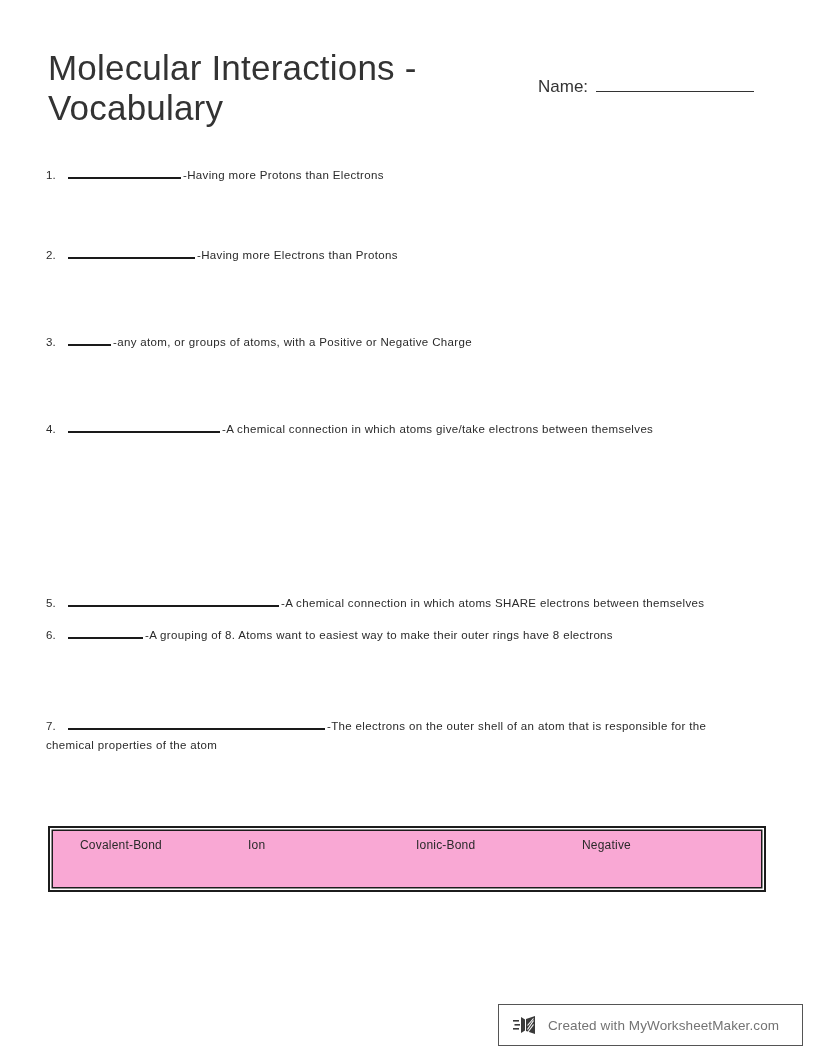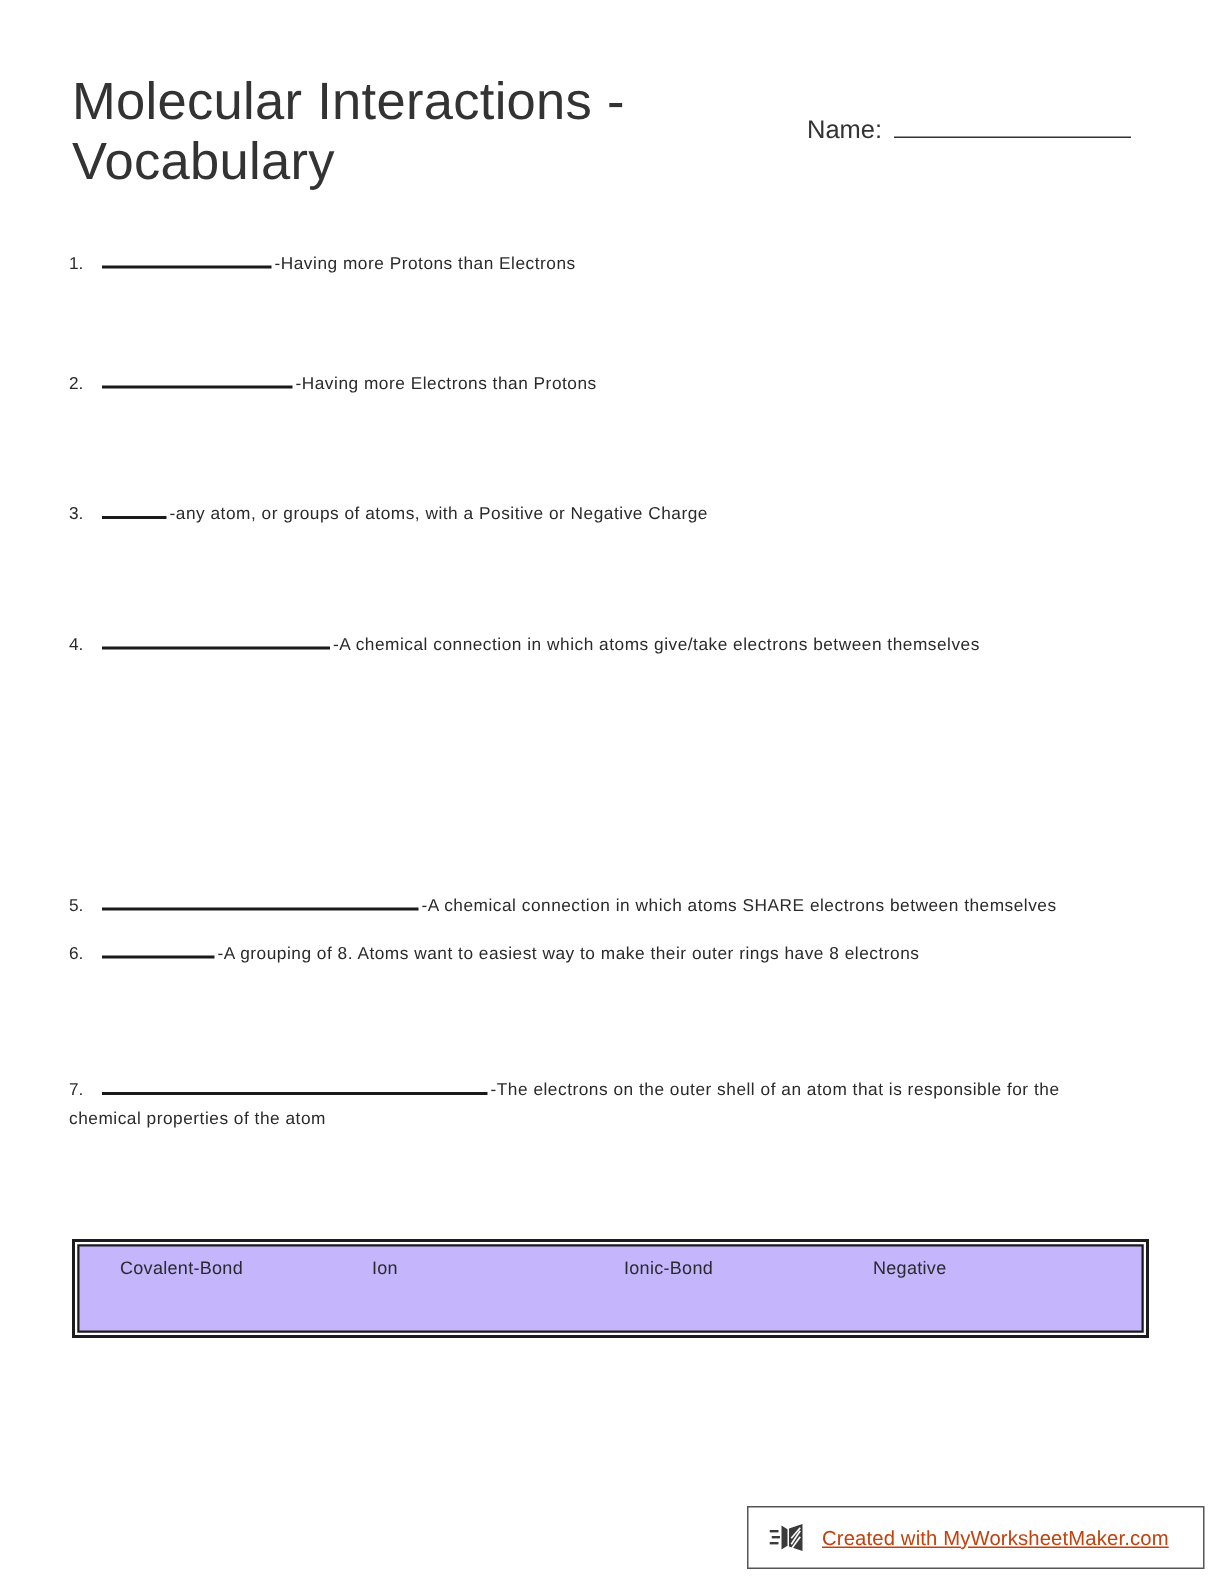--- a/index.html
+++ b/index.html
@@ -99,21 +99,21 @@
   }
 
   
   .wordbank {
     position: absolute;
     left: 48px;
     top: 826px;
     width: 718px;
     height: 66px;
     border: 2.5px solid #1c1c1c;
-    background: #c4b5fd;
+    background: #f9a8d4;
     box-shadow: inset 0 0 0 1.5px #ffffff, inset 0 0 0 3px #1c1c1c;
     box-sizing: border-box;
   }
   .wb-inner {
     position: absolute;
     inset: 0;
     padding: 10px 0 0 0;
   }
   .wb-row {
     position: relative;
@@ -147,24 +147,23 @@
     padding-left: 14px;
   }
   .badge-icon {
     width: 26px;
     height: 24px;
     flex: 0 0 auto;
     display: block;
   }
   .badge-text {
     font-size: 13.5px;
-    color: #c2410c;
+    color: #737373;
     letter-spacing: 0.1px;
     white-space: nowrap;
-    text-decoration: underline;
   }
 </style>
 </head>
 <body>
 
 <div class="page">
 
   <div class="header">
     <div class="title">Molecular Interactions - Vocabulary</div>
 

